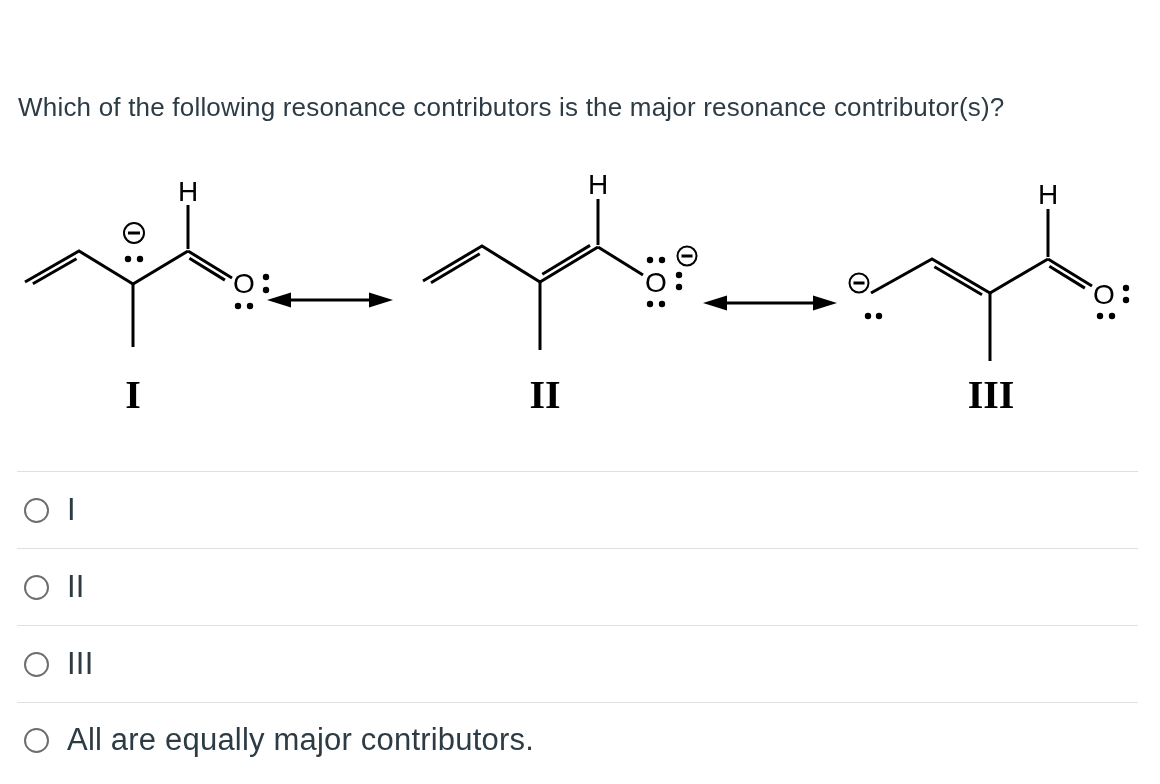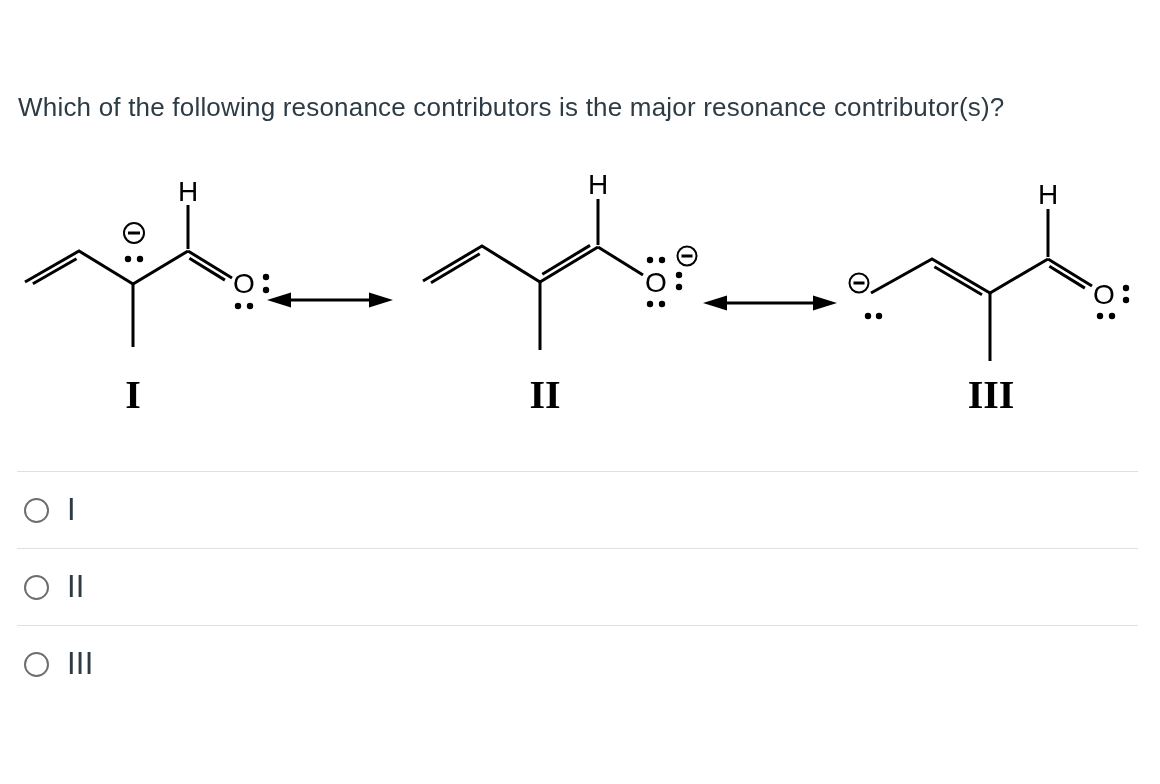--- a/index.html
+++ b/index.html
@@ -168,13 +168,17 @@
     <span class="option-label">I</span>
   </div>
   <div class="option-row">
     <div class="radio"></div>
     <span class="option-label">II</span>
   </div>
   <div class="option-row">
     <div class="radio"></div>
     <span class="option-label">III</span>
   </div>
+  <div class="option-row last">
+    <div class="radio"></div>
+    <span class="option-label">All are equally major contributors.</span>
+  </div>
 </div>
 
 </body></html>

